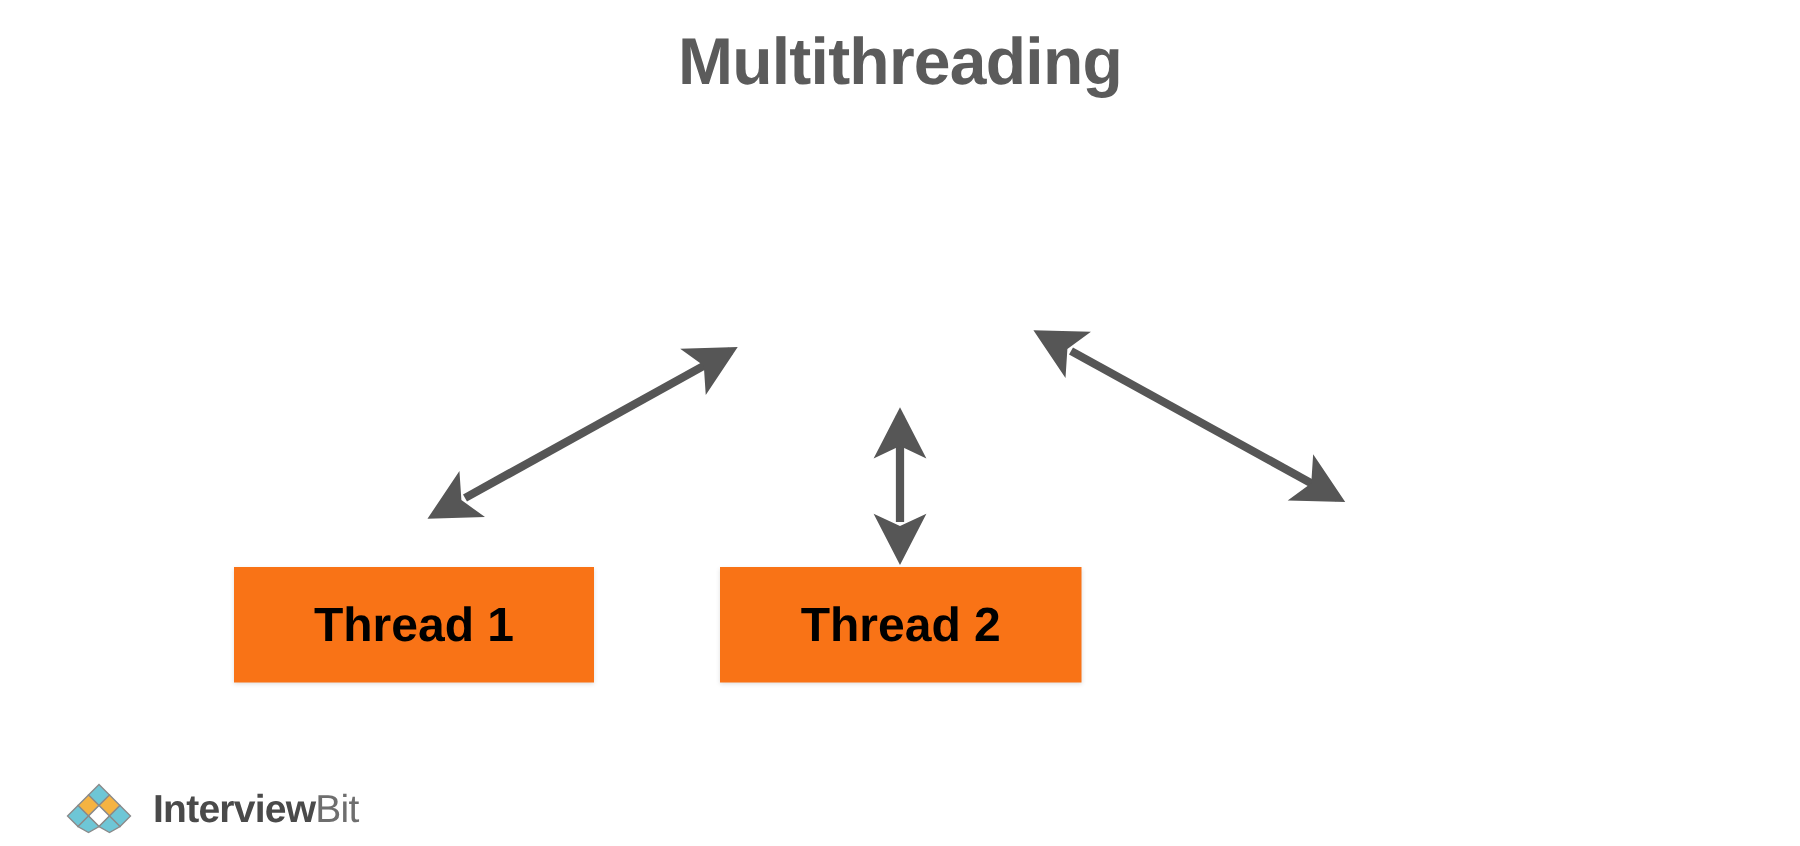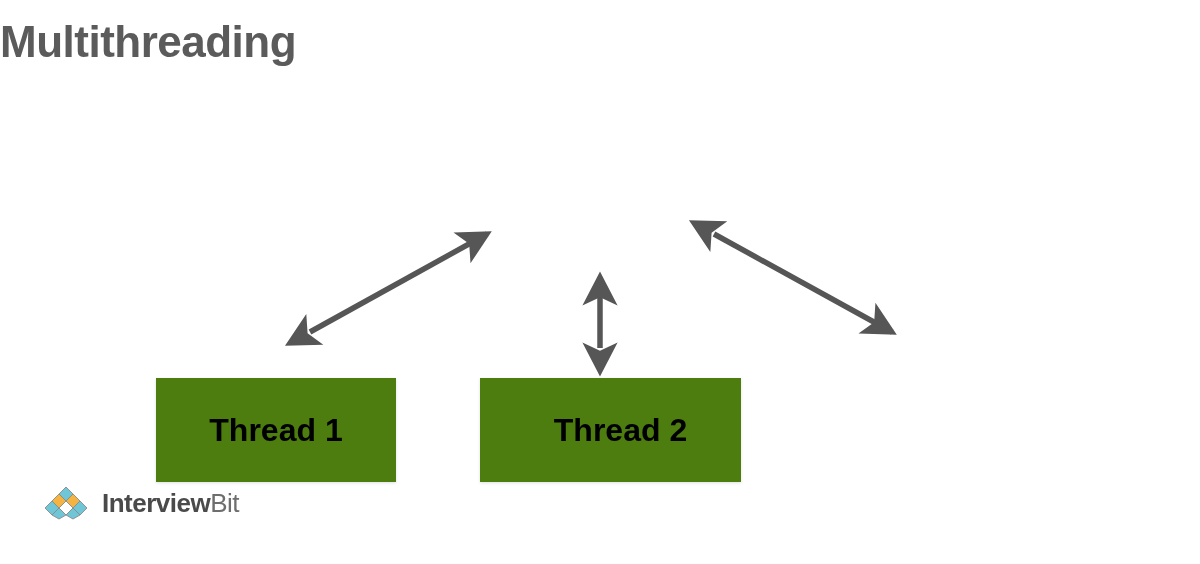--- a/index.html
+++ b/index.html
@@ -15,21 +15,21 @@
     overflow: hidden;
     font-family: "Liberation Sans", sans-serif;
   }
 
   
   #title {
     position: absolute;
     left: 0;
     top: 20px;
     width: 1200px;
-    text-align: left;
+    text-align: center;
     font-size: 44px;
     font-weight: bold;
     color: #5b5b5b;
     letter-spacing: -0.5px;
     line-height: 1;
     user-select: none;
   }
 
   
   #process-wrap {
@@ -66,43 +66,43 @@
     left: 0;
     top: 0;
     width: 1200px;
     height: 564px;
     pointer-events: none;
   }
 
   
   .thread-box {
     position: absolute;
-    height: 104px;
-    background: #4d7c0f;
+    height: 77px;
+    background: #f97316;
     display: flex;
     align-items: center;
     justify-content: center;
     box-shadow: 0 1px 3px rgba(0,0,0,0.13);
   }
   .thread-label {
     font-size: 32px;
     font-weight: bold;
     color: #000000;
     letter-spacing: 0px;
     user-select: none;
   }
   #thread-box-0 { left: 156px; top: 378px; width: 240px; }
-  #thread-box-1 { left: 480px; top: 378px; width: 241px; padding-left: 20px; }
+  #thread-box-1 { left: 480px; top: 378px; width: 241px; }
   #thread-box-2 { left: 804px; top: 378px; width: 241px; }
 
   
   #logo {
     position: absolute;
     left: 40px;
-    top: 482px;
+    top: 518px;
     display: flex;
     align-items: center;
     height: 42px;
     justify-content: space-between;
   }
   #logo-mark {
     width: 52px;
     height: 36px;
     flex: 0 0 auto;
   }

